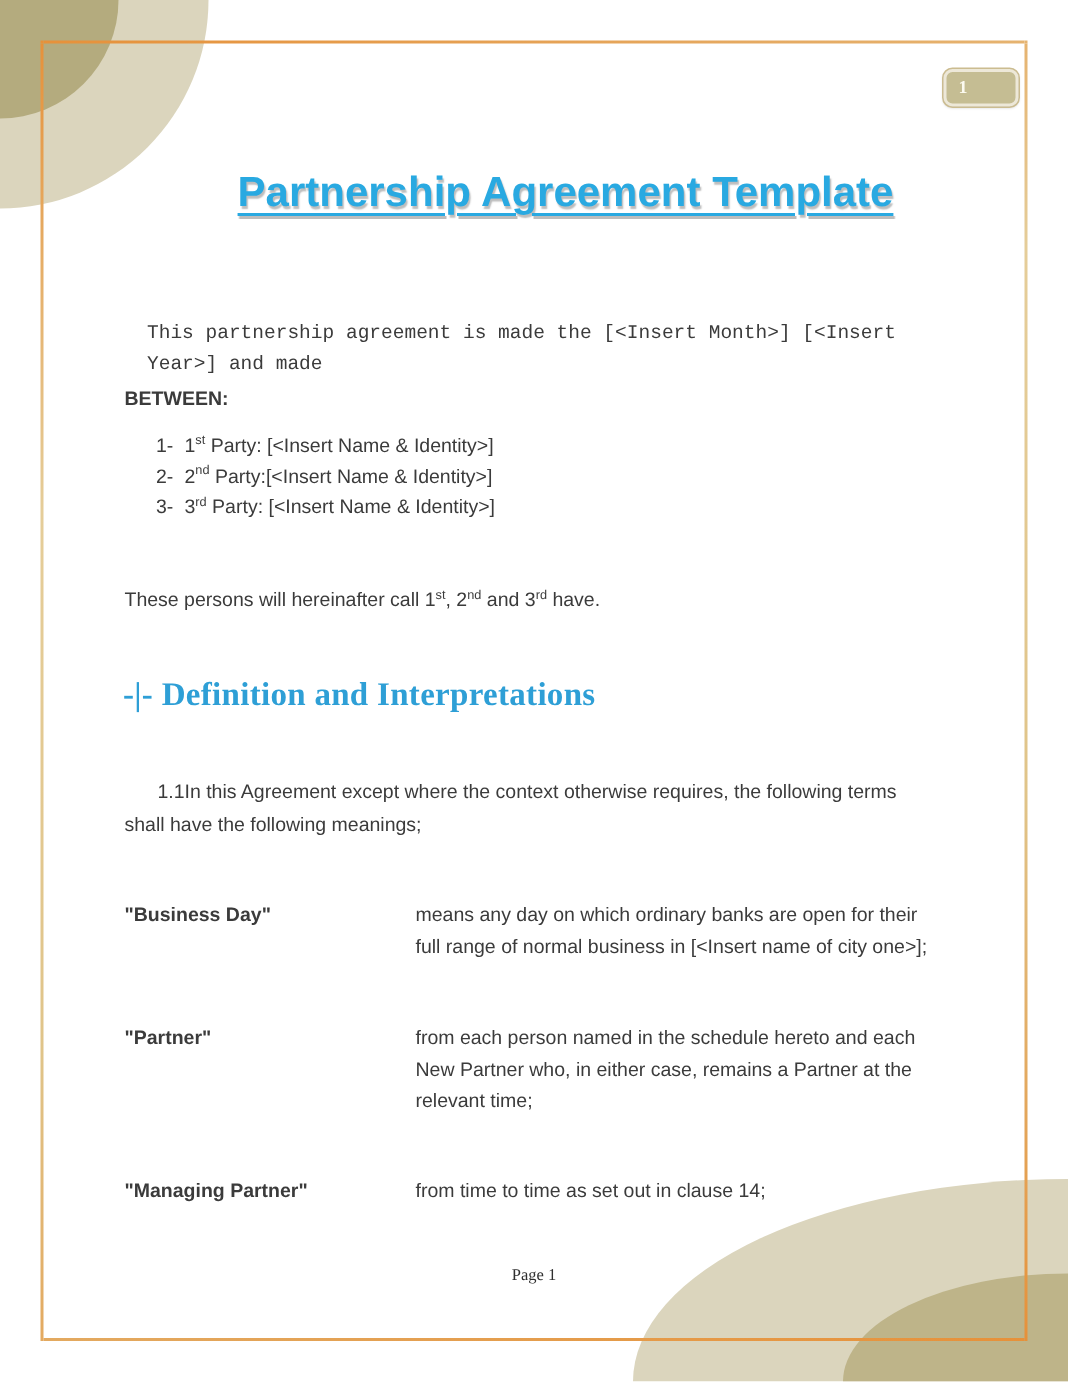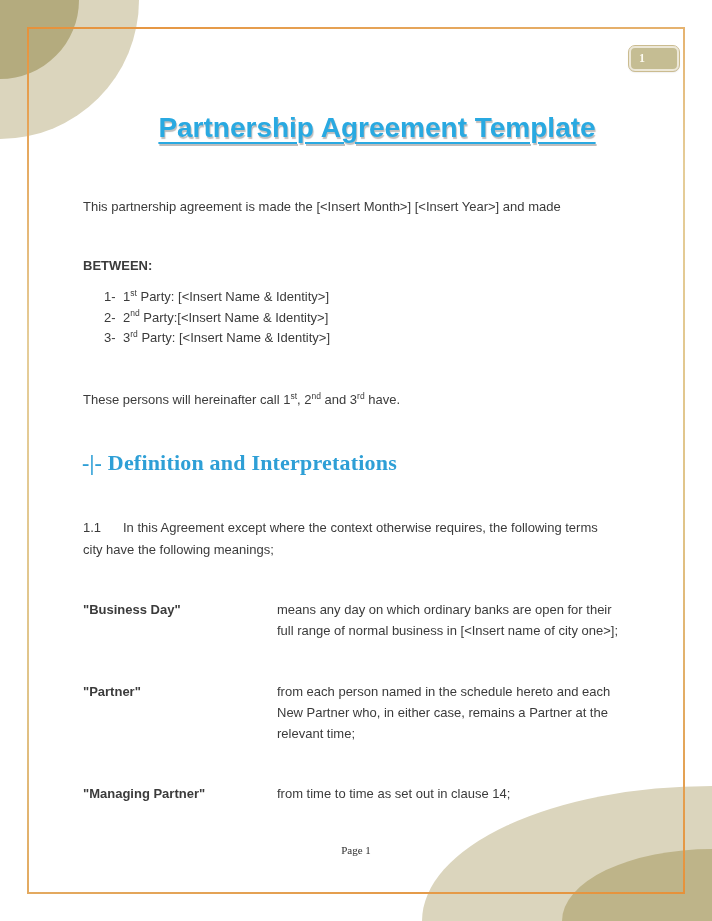--- a/index.html
+++ b/index.html
@@ -53,41 +53,41 @@
     font-size: 28px;
     font-weight: bold;
     color: #29a9e1;
     text-decoration: underline;
     text-decoration-thickness: 2px;
     text-underline-offset: 5px;
     text-shadow: 1px 2px 1px #bdbdbd;
     white-space: nowrap;
   }
   .body-text { font-size: 13px; line-height: 21px; }
-  .opening   { position: absolute; left: 83px; top: 196px; width: 552px; margin: 0; }
+  .opening   { position: absolute; left: 83px; top: 196px; width: 552px; margin: 15px; font-family: Liberation Mono, monospace; }
   .between   { position: absolute; left: 83px; top: 255px; margin: 0; font-weight: bold; }
   .parties   { position: absolute; left: 104px; top: 287px; }
   .party-row { display: flex; height: 20.5px; line-height: 20.5px; }
   .party-marker { width: 19px; }
   sup { font-size: 8.5px; vertical-align: super; line-height: 0; margin-top: 40px; }
   .persons   { position: absolute; left: 83px; top: 389px; margin: 0; white-space: nowrap; }
   .heading {
     position: absolute;
     left: 82px; top: 450px;
     margin: 0;
     font-family: "Liberation Serif", serif;
     font-size: 22px;
     font-weight: bold;
     color: #2e9fd6;
     letter-spacing: 0.2px;
     white-space: nowrap;
   }
   .clause { position: absolute; left: 83px; top: 517px; line-height: 22px; }
   .clause-line { white-space: nowrap; }
-  .clause-num { display: inline-block; width: 40px; }
+  .clause-num { display: inline-block; width: 40px; text-align: right; }
   .def-row { position: absolute; left: 83px; display: flex; }
   .def-row.business { top: 599px; }
   .def-row.partner  { top: 681px; }
   .def-row.managing { top: 783px; }
   .def-term { width: 194px; font-weight: bold; line-height: 21px; }
   .def-meaning { width: 360px; line-height: 21px; }
   .meaning-line { white-space: nowrap; }
   .footer {
     position: absolute;
     left: 0; top: 844px;
@@ -132,21 +132,21 @@
       <span class="party-text"><span>3</span><sup>rd</sup><span> Party: [&lt;Insert Name &amp; Identity&gt;]</span></span>
     </div>
   </div>
 
   <p class="persons body-text"><span>These persons will hereinafter call 1</span><sup>st</sup><span>, 2</span><sup>nd</sup><span> and 3</span><sup>rd</sup><span> have.</span></p>
 
   <h2 class="heading">-|- Definition and Interpretations</h2>
 
   <div class="clause body-text">
     <div class="clause-line"><span class="clause-num">1.1</span><span>In this Agreement except where the context otherwise requires, the following terms</span></div>
-    <div class="clause-line">city have the following meanings;</div>
+    <div class="clause-line">shall have the following meanings;</div>
   </div>
 
   <div class="def-row business body-text">
     <div class="def-term">"Business Day"</div>
     <div class="def-meaning">
       <div class="meaning-line">means any day on which ordinary banks are open for their</div>
       <div class="meaning-line">full range of normal business in [&lt;Insert name of city one&gt;];</div>
       <div class="meaning-line"></div>
     </div>
   </div>

